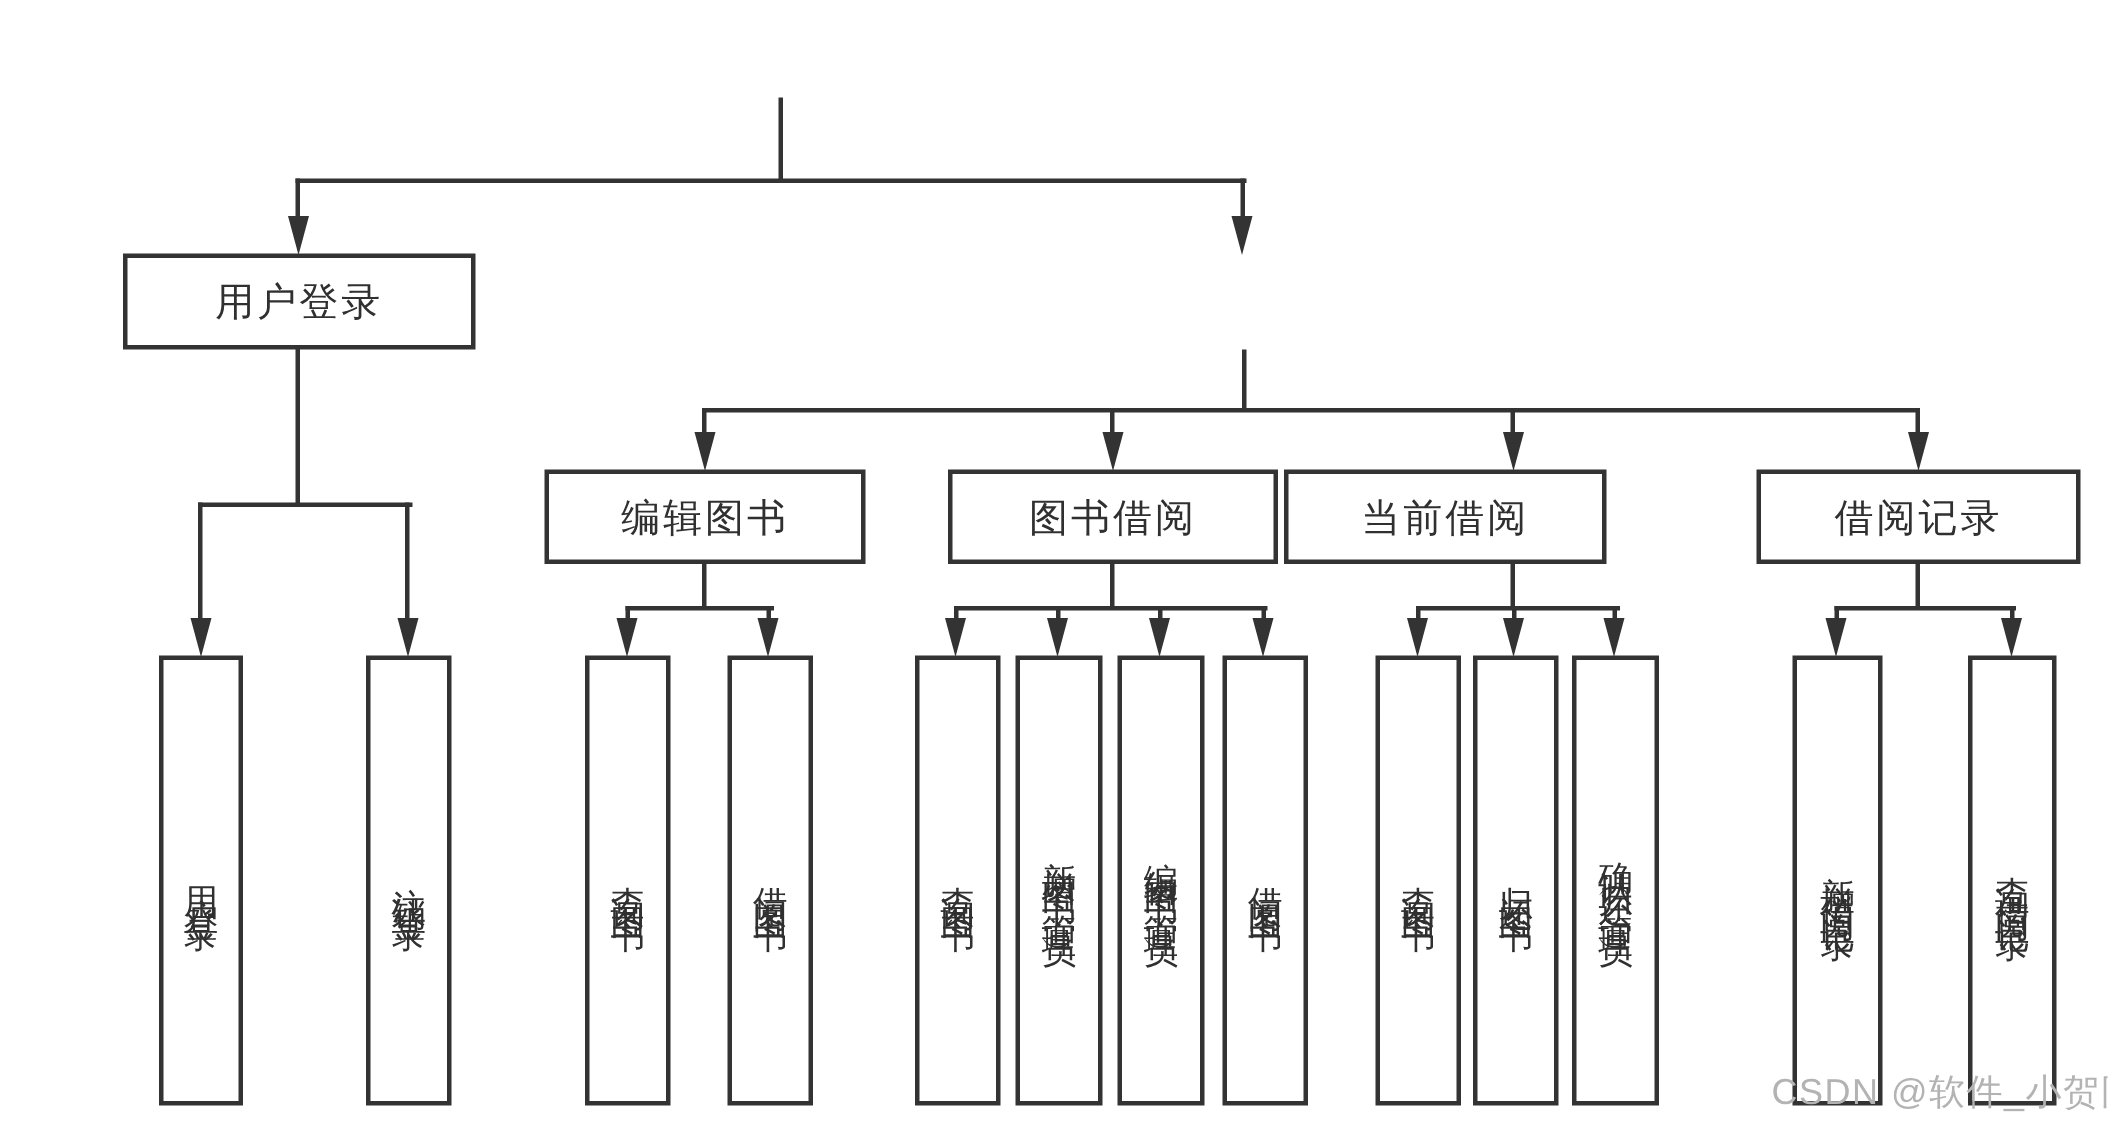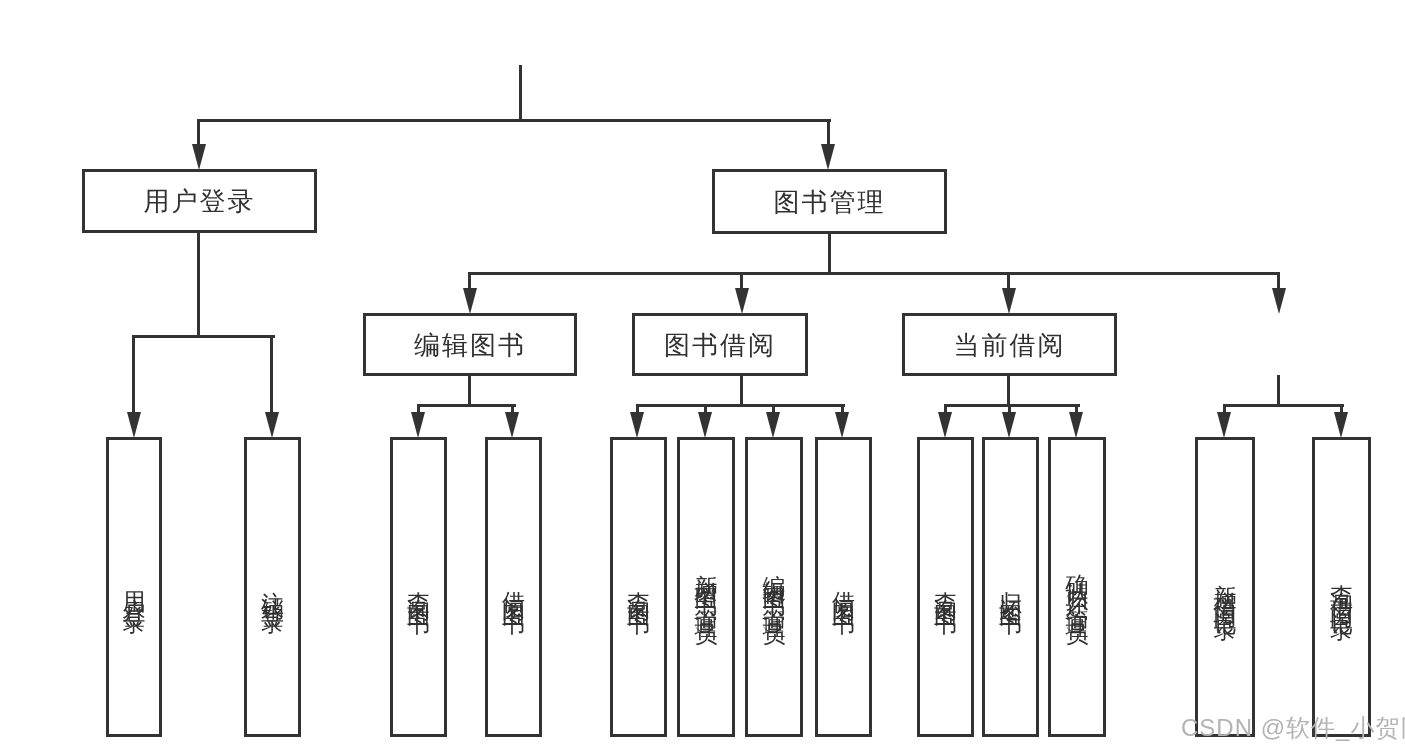--- a/index.html
+++ b/index.html
@@ -46,32 +46,32 @@
 </style>
 </head>
 <body>
 
 <div class="canvas">
 
 
   <div class="node" style="left:82px;top:169px;width:235px;height:64px">
     <span>用户登录</span>
   </div>
-  <div class="node" style="left:712px;top:169px;width:235px;height:65px">
-    <span>图书管理</span>
-  </div>
 
   <div class="node" style="left:363px;top:313px;width:214px;height:63px">
     <span>编辑图书</span>
   </div>
-  <div class="node" style="left:632px;top:313px;width:176px;height:63px">
+  <div class="node" style="left:632px;top:313px;width:220px;height:63px">
     <span>图书借阅</span>
   </div>
-  <div class="node" style="left:902px;top:313px;width:215px;height:63px">
+  <div class="node" style="left:856px;top:313px;width:215px;height:63px">
     <span>当前借阅</span>
+  </div>
+  <div class="node" style="left:1171px;top:313px;width:216px;height:63px">
+    <span>借阅记录</span>
   </div>
 
   <div class="vnode" style="left:106px;top:437px;width:56px;height:300px">
     <span>用户登录</span>
   </div>
   <div class="vnode" style="left:244px;top:437px;width:57px;height:300px">
     <span>注销登录</span>
   </div>
 
   <div class="vnode" style="left:390px;top:437px;width:57px;height:300px">

